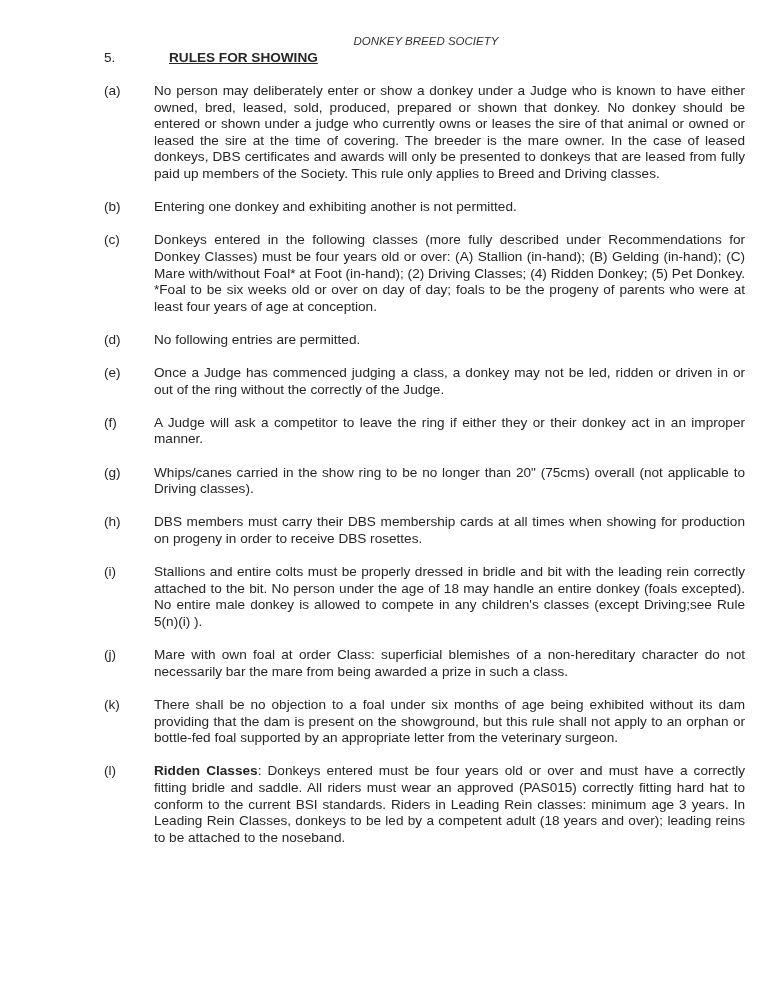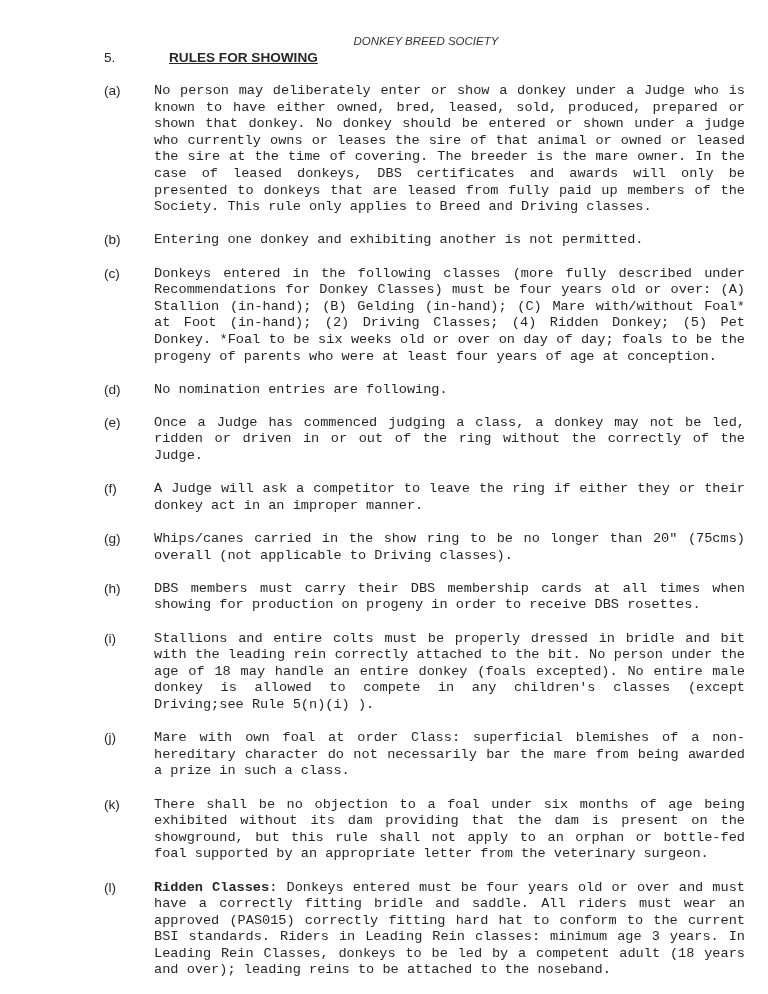--- a/index.html
+++ b/index.html
@@ -70,21 +70,20 @@
       margin-bottom: 16.6px;
     }
     .rule .label {
       position: absolute;
       left: 0;
       top: 0;
     }
     .rule .text {
       text-align: justify;
       display: block;
-      font-family: Liberation Mono, monospace;
     }
     .rule .text .bold {
       font-weight: bold;
     }
     .rule .extra {
       display: block;
       text-align: left;
     }
   </style>
 </head>
@@ -111,21 +110,21 @@
       <span class="text">Entering one donkey and exhibiting another is not permitted.</span>
     </div>
 
     <div class="rule">
       <span class="label">(c)</span>
       <span class="text">Donkeys entered in the following classes (more fully described under Recommendations for Donkey Classes) must be four years old or over: (A) Stallion (in-hand); (B) Gelding (in-hand); (C) Mare with/without Foal* at Foot (in-hand); (2) Driving Classes; (4) Ridden Donkey; (5) Pet Donkey.   *Foal to be six weeks old or over on day of day; foals to be the progeny of parents who were at least four years of age at conception.</span>
     </div>
 
     <div class="rule">
       <span class="label">(d)</span>
-      <span class="text">No nomination entries are following.</span>
+      <span class="text">No following entries are permitted.</span>
     </div>
 
     <div class="rule">
       <span class="label">(e)</span>
       <span class="text">Once a Judge has commenced judging a class, a donkey may not be led, ridden or driven in or out of the ring without the correctly of the Judge.</span>
     </div>
 
     <div class="rule">
       <span class="label">(f)</span>
       <span class="text">A Judge will ask a competitor to leave the ring if either they or their donkey act in an improper manner.</span>

